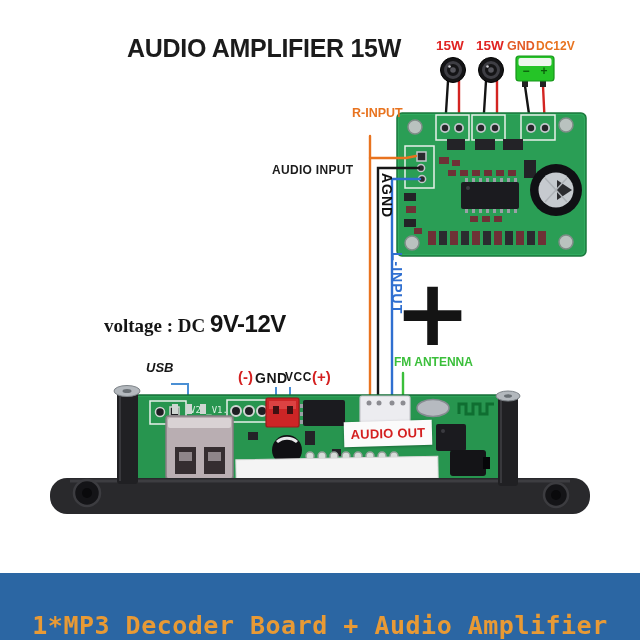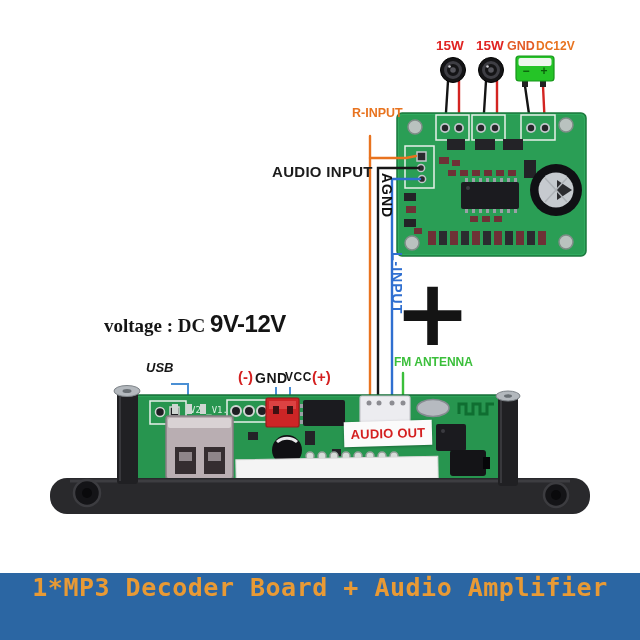--- a/index.html
+++ b/index.html
@@ -6,40 +6,40 @@
   #stage{position:relative;width:640px;height:640px;background:#ffffff;overflow:hidden;
          font-family:"Liberation Sans",sans-serif;}
   #scene{position:absolute;left:0;top:0;}
   .lbl{position:absolute;white-space:nowrap;}
   .title{left:127px;top:34px;font-size:25px;font-weight:700;color:#1b1b1b;letter-spacing:-.3px;}
   .l-15w-1{left:436px;top:38px;font-size:13.5px;font-weight:700;color:#e02423;}
   .l-15w-2{left:476px;top:38px;font-size:13.5px;font-weight:700;color:#e02423;}
   .l-gnd-top{left:507px;top:39px;font-size:12.5px;font-weight:700;color:#e25a26;}
   .l-dc12v{left:536px;top:39px;font-size:12px;font-weight:700;color:#e8731f;}
   .l-rinput{left:352px;top:106px;font-size:12.5px;font-weight:700;color:#e8731f;}
-  .l-audioinput{left:272px;top:163px;font-size:15px;font-weight:600;color:#1c1c1c;letter-spacing:.3px;}
+  .l-audioinput{left:272px;top:163px;font-size:12px;font-weight:600;color:#1c1c1c;letter-spacing:.3px;}
   .vert{writing-mode:vertical-rl;}
   .l-agnd{left:379px;top:173px;font-size:14px;font-weight:700;color:#111;letter-spacing:1px;}
   .l-linput{left:389px;top:252px;font-size:14px;font-weight:700;color:#2f6fd0;letter-spacing:1px;}
   .note{left:104px;top:292px;color:#151515;font-family:"Liberation Serif",serif;
         font-size:19px;font-weight:700;line-height:21px;}
   .note .din{font-family:"Liberation Sans",sans-serif;font-size:24px;font-weight:700;letter-spacing:-.5px;}
   .plus{left:394px;top:266px;width:74px;text-align:center;font-size:92px;line-height:96px;
         font-weight:700;color:#141414;font-family:"DejaVu Sans",sans-serif;}
   .l-fmant{left:394px;top:355px;font-size:12px;font-weight:700;color:#3bbf3b;}
   .l-minus{left:238px;top:368px;font-size:15px;font-weight:700;color:#d42020;}
   .l-gnd2{left:255px;top:370px;font-size:14px;font-weight:700;color:#161616;letter-spacing:.5px;}
   .l-vcc{left:285px;top:370px;font-size:12px;font-weight:700;color:#161616;letter-spacing:.5px;}
   .l-plus2{left:312px;top:368px;font-size:15px;font-weight:700;color:#d42020;}
   .l-usb{left:146px;top:360px;font-size:13px;font-weight:700;color:#161616;font-style:italic;}
   .audio-out{left:344px;top:421px;width:88px;height:25px;background:#fbfbfb;
              box-shadow:0 1px 3px rgba(0,0,0,.3);transform:rotate(-1.5deg);
              color:#d41f1f;font-size:13px;font-weight:700;text-align:center;line-height:25px;letter-spacing:.2px;}
   .banner{position:absolute;left:0;top:573px;width:640px;height:67px;background:#2b66a3;
-          display:flex;align-items:flex-start;justify-content:center;}
+          display:flex;align-items:flex-end;justify-content:center;}
   .banner-text{font-family:"DejaVu Sans Mono","Liberation Mono",monospace;
                font-size:25px;font-weight:700;color:#e89a35;letter-spacing:.5px;}
 </style>
 </head>
 <body>
 
 <div id="stage">
 
 <svg id="scene" width="640" height="640" viewBox="0 0 640 640">
 
@@ -309,20 +309,21 @@
     </g>
     <g>
       <rect x="498" y="396" width="20" height="90" rx="3" fill="#202023"></rect>
       <path d="M501,398 V483" stroke="#38383c" stroke-width="2"></path>
       <ellipse cx="508" cy="396" rx="12" ry="5" fill="#b3b8bd" stroke="#7e8489" stroke-width="1"></ellipse>
       <ellipse cx="508" cy="396" rx="4" ry="1.8" fill="#696f74"></ellipse>
     </g>
   </g>
 </svg>
 
+<div class="lbl title">AUDIO AMPLIFIER 15W</div>
 
 <div class="lbl l-15w-1">15W</div>
 <div class="lbl l-15w-2">15W</div>
 <div class="lbl l-gnd-top">GND</div>
 <div class="lbl l-dc12v">DC12V</div>
 
 <div class="lbl l-rinput">R-INPUT</div>
 <div class="lbl l-audioinput">AUDIO INPUT</div>
 <div class="lbl vert l-agnd">AGND</div>
 <div class="lbl vert l-linput">L-INPUT</div>

